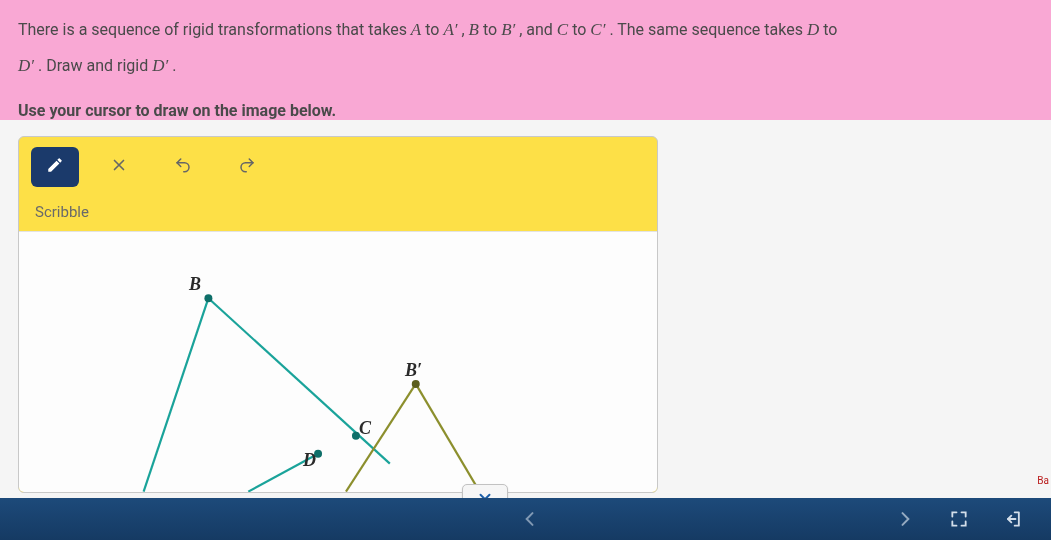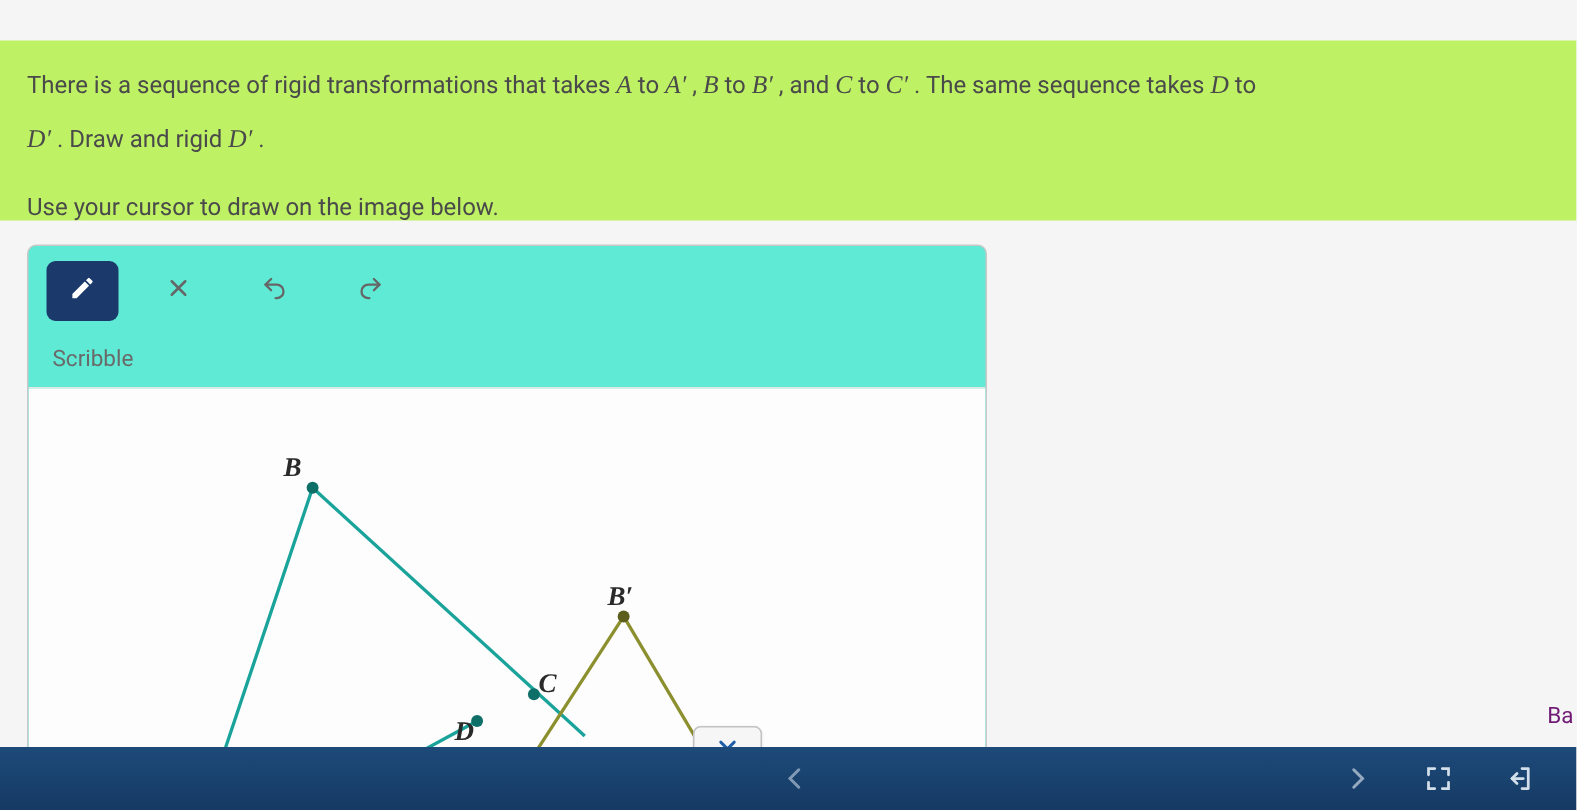--- a/index.html
+++ b/index.html
@@ -6,44 +6,44 @@
     body {
       font-family: -apple-system, BlinkMacSystemFont, "Segoe UI", Roboto, sans-serif;
       background: #f5f5f5;
       width: 1051px;
       height: 540px;
       overflow: hidden;
       position: relative;
     }
     .content {
       padding: 12px 18px 0 18px;
-      background: #bef264;
-      margin-top: 27px;
+      background: #f9a8d4;
     }
     .question-text {
       color: #4a4a4a;
       font-size: 16px;
       line-height: 2.1;
     }
     .question-text .math {
       font-family: "Times New Roman", serif;
       font-style: italic;
       font-size: 17px;
     }
     .instruction {
       color: #4a4a4a;
       font-size: 16px;
       margin-top: 18px;
       margin-bottom: 12px;
+      font-weight: bold;
     }
     .drawing-area {
       margin: 16px 18px;
       border: 1px solid #c8c8c8;
       border-radius: 6px;
-      background: #5eead4;
+      background: #fde047;
       width: 640px;
       overflow: hidden;
     }
     .toolbar {
       display: flex;
       align-items: center;
       padding: 10px 12px;
       gap: 0;
       border-bottom: 1px solid transparent;
     }
@@ -128,22 +128,22 @@
       align-items: center;
       justify-content: center;
       cursor: pointer;
       box-shadow: 0 1px 2px rgba(0,0,0,0.12);
     }
     .scroll-btn svg { width: 18px; height: 18px; }
     .right-label {
       position: absolute;
       right: 2px;
       bottom: 54px;
-      color: #701a75;
-      font-size: 15px;
+      color: #b91c1c;
+      font-size: 10px;
     }
   </style>
 </head>
 <body>
 
 <div class="content">
   <p class="question-text">
     <span>There is a sequence of rigid transformations that takes </span><span class="math">A</span><span> to </span><span class="math">A′</span><span> , </span><span class="math">B</span><span> to </span><span class="math">B′</span><span> , and </span><span class="math">C</span><span> to </span><span class="math">C′</span><span> . The same sequence takes </span><span class="math">D</span><span> to</span>
   </p>
   <p class="question-text">

